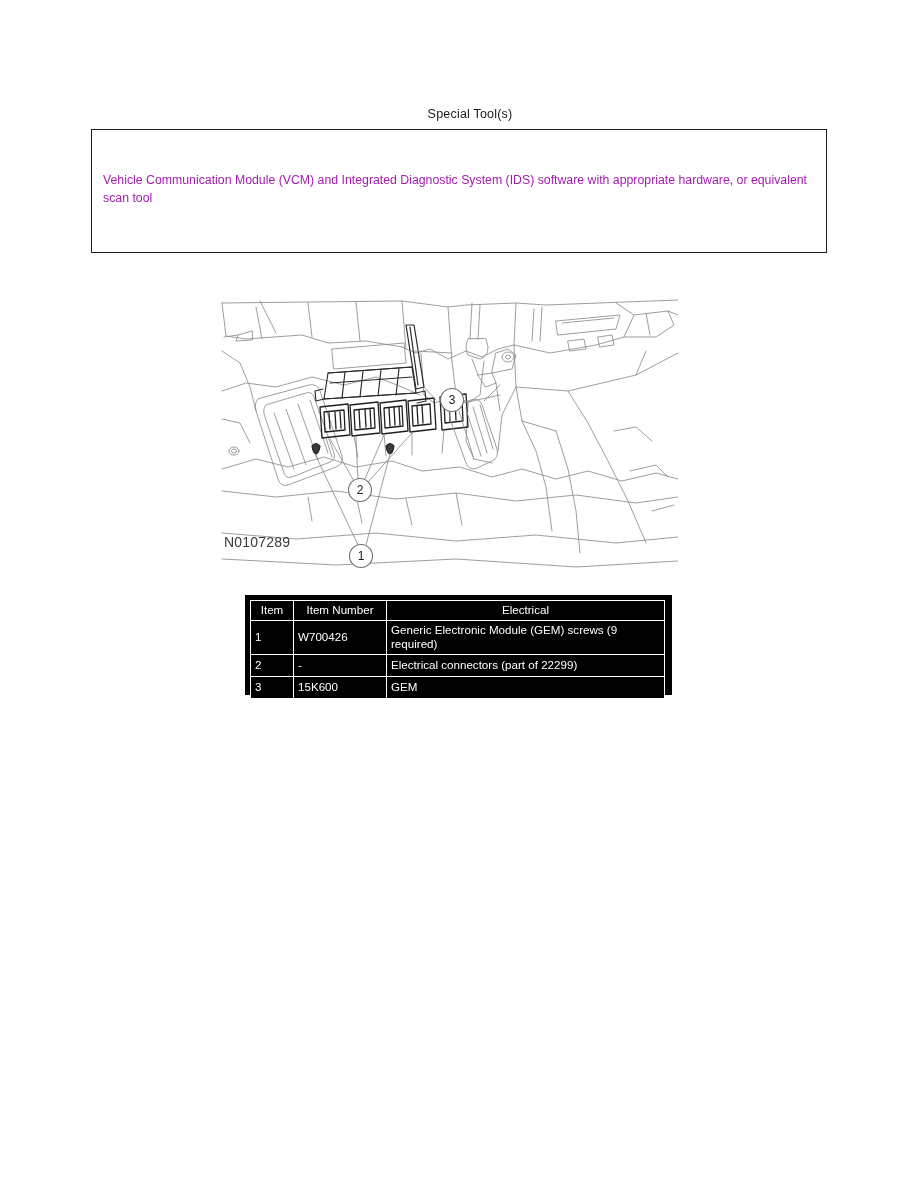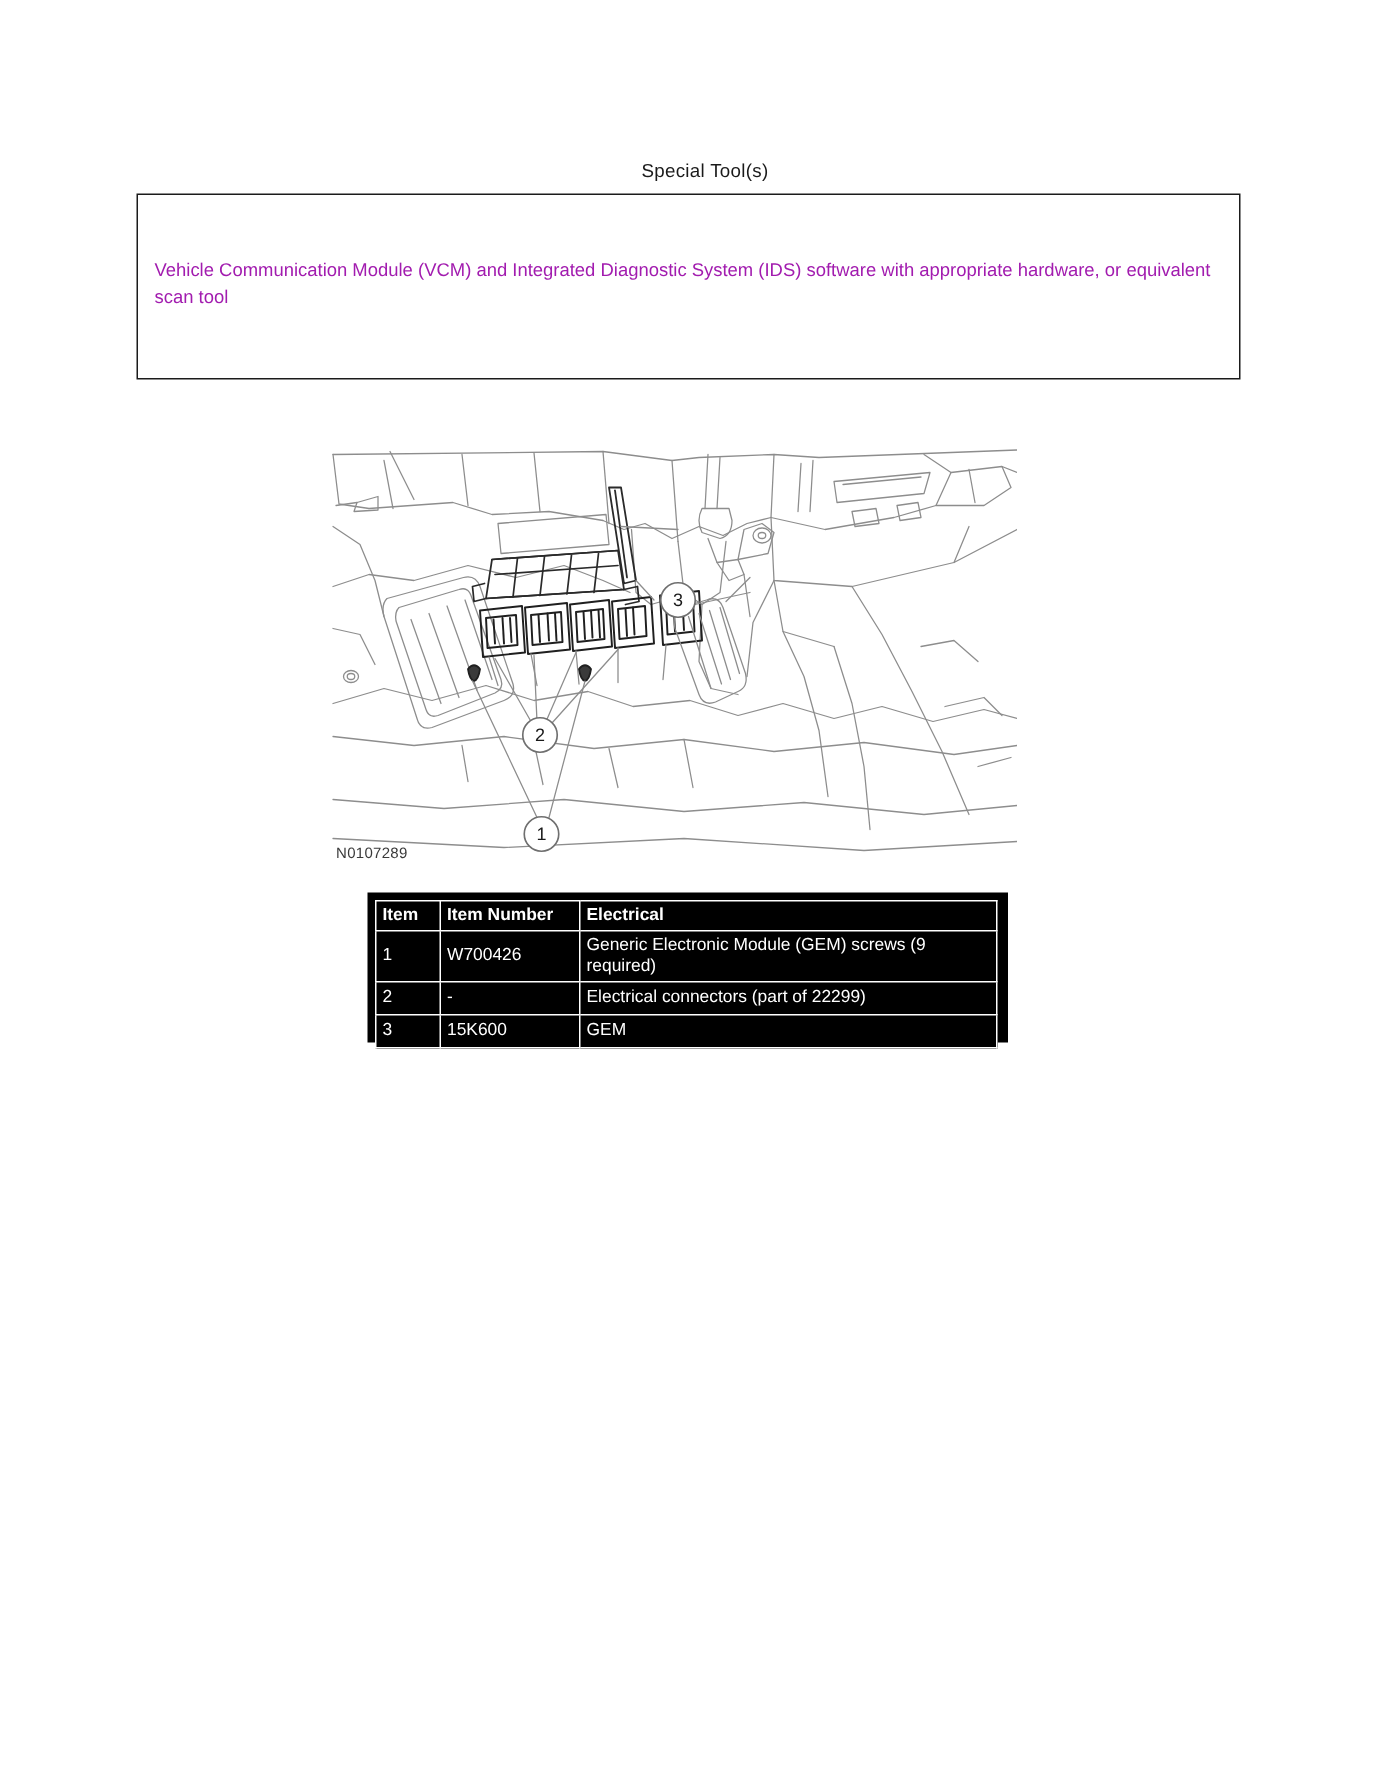--- a/index.html
+++ b/index.html
@@ -86,22 +86,22 @@
     left: 216px;
     top: 291px;
     width: 462px;
     height: 292px;
   }
   .illustration svg { display: block; width: 100%; height: 100%; }
 
   .figure-id {
     position: absolute;
     left: 224px;
-    top: 564px;
-    font-size: 10px;
+    top: 536px;
+    font-size: 14px;
     line-height: 12px;
     color: #3a3a3a;
     letter-spacing: .2px;
   }
 
   
   .parts-table-wrap {
     position: absolute;
     left: 245px;
     top: 595px;
@@ -123,22 +123,22 @@
   table.parts-table td {
     border: 1px solid #ffffff;
     color: #ffffff;
     font-size: 11.6px;
     line-height: 14px;
     padding: 2px 4px 3px 4px;
     vertical-align: middle;
     background: #000000;
   }
   table.parts-table th {
-    text-align: left;
-    font-weight: bold;
+    text-align: center;
+    font-weight: normal;
   }
   table.parts-table th.col-item { width: 34px; }
   table.parts-table th.col-part { width: 84px; }
   table.parts-table td {
     text-align: left;
     font-weight: normal;
   }
   .pt-row { height: 22px; }
 </style>
 </head>

